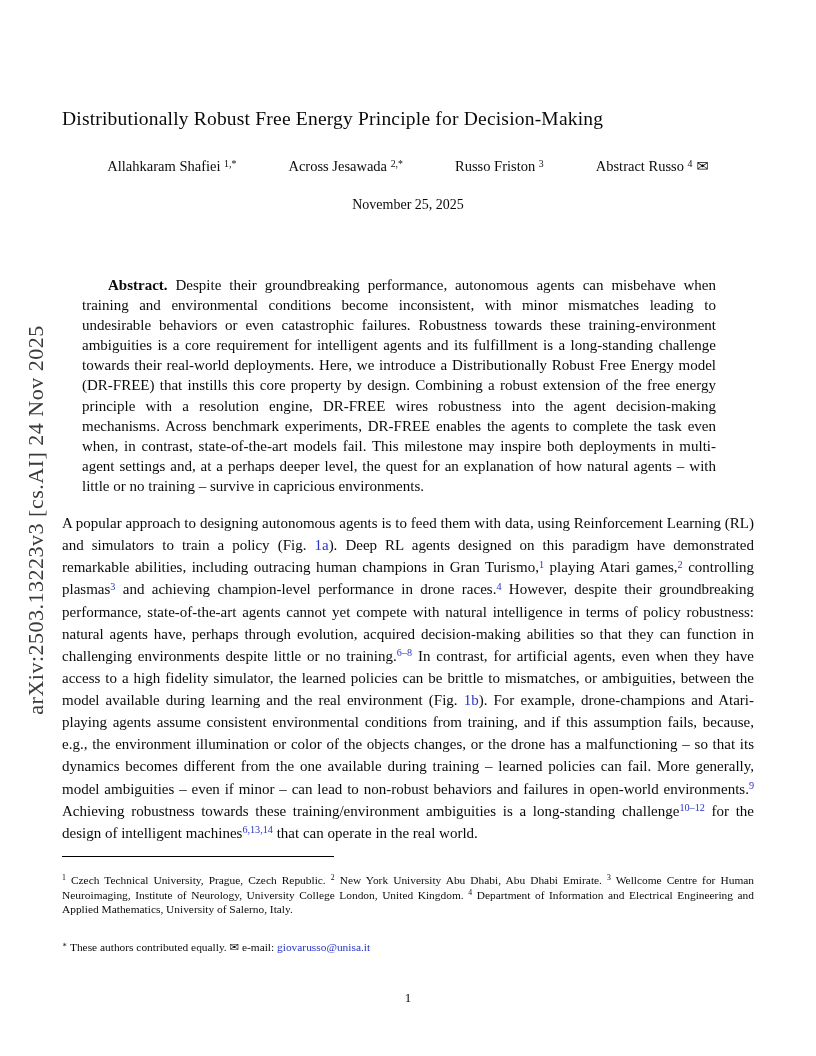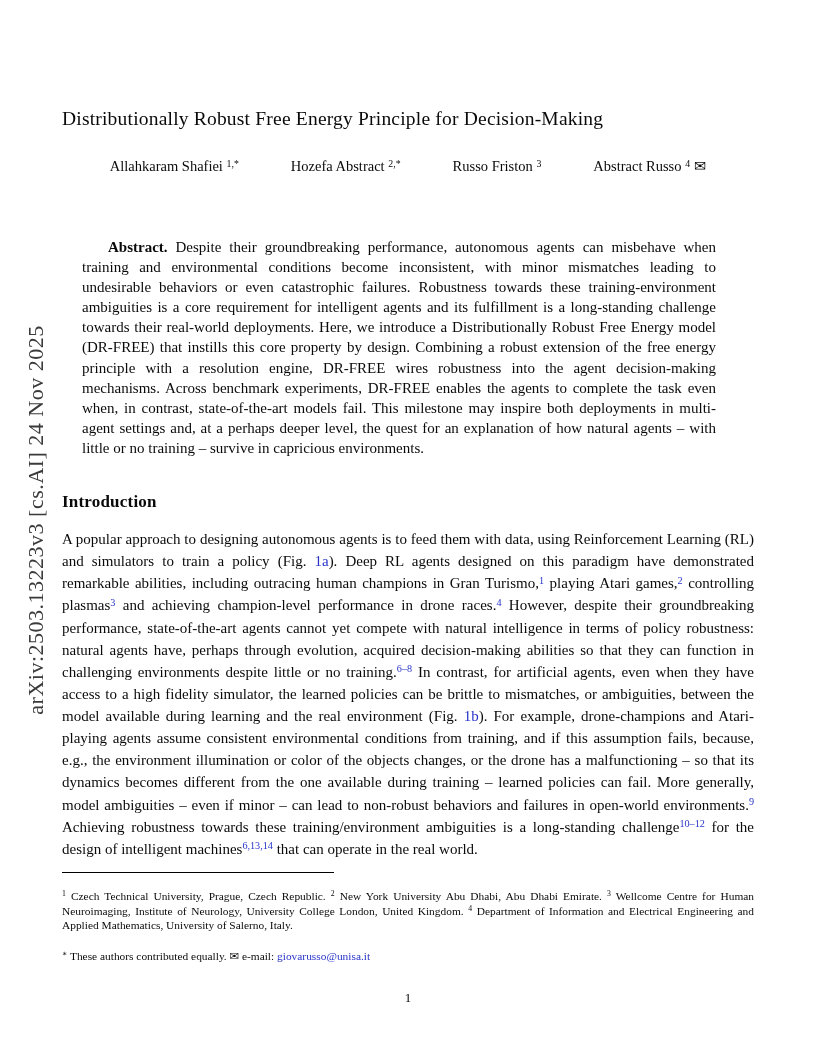--- a/index.html
+++ b/index.html
@@ -90,21 +90,21 @@
     width: 272px;
     border-top: 1px solid #000;
     height: 0;
   }
   .footnote {
     margin-top: 16px;
     font-size: 11.4px;
     line-height: 1.28;
     text-align: justify;
   }
-  .footnote.contrib { margin-top: 16px; }
+  .footnote.contrib { margin-top: 23px; }
 
   .page-number {
     position: absolute;
     left: 0; right: 0;
     bottom: 50px;
     text-align: center;
     font-size: 13px;
   }
 </style>
 </head>
@@ -113,29 +113,29 @@
 <div class="page">
 
   <div class="arxiv-watermark">arXiv:2503.13223v3  [cs.AI]  24 Nov 2025</div>
 
   <div class="content">
 
     <h1 class="title">Distributionally Robust Free Energy Principle for Decision-Making</h1>
 
     <div class="authors">
       <span class="author"><span>Allahkaram Shafiei</span> <sup>1,*</sup></span>
-      <span class="author"><span>Hozefa Abstract</span> <sup>2,*</sup></span>
+      <span class="author"><span>Across Jesawada</span> <sup>2,*</sup></span>
       <span class="author"><span>Russo Friston</span> <sup>3</sup></span>
       <span class="author"><span>Abstract Russo</span> <sup>4</sup><span class="envelope">✉</span></span>
     </div>
 
+    <div class="date">November 25, 2025</div>
 
     <p class="abstract"><span class="abstract-label">Abstract.</span><span> Despite their groundbreaking performance, autonomous agents can misbehave when training and environmental conditions become inconsistent, with minor mismatches leading to undesirable behaviors or even catastrophic failures. Robustness towards these training-environment ambiguities is a core requirement for intelligent agents and its fulfillment is a long-standing challenge towards their real-world deployments. Here, we introduce a Distributionally Robust Free Energy model (DR-FREE) that instills this core property by design. Combining a robust extension of the free energy principle with a resolution engine, DR-FREE wires robustness into the agent decision-making mechanisms. Across benchmark experiments, DR-FREE enables the agents to complete the task even when, in contrast, state-of-the-art models fail. This milestone may inspire both deployments in multi-agent settings and, at a perhaps deeper level, the quest for an explanation of how natural agents – with little or no training – survive in capricious environments.</span></p>
 
-    <h2 class="section-heading">Introduction</h2>
 
     <p class="body-par"><span>A popular approach to designing autonomous agents is to feed them with data, using Reinforcement Learning (RL) and simulators to train a policy (Fig. </span><span class="link">1a</span><span>). Deep RL agents designed on this paradigm have demonstrated remarkable abilities, including outracing human champions in Gran Turismo,</span><sup class="link">1</sup><span> playing Atari games,</span><sup class="link">2</sup><span> controlling plasmas</span><sup class="link">3</sup><span> and achieving champion-level performance in drone races.</span><sup class="link">4</sup><span> However, despite their groundbreaking performance, state-of-the-art agents cannot yet compete with natural intelligence in terms of policy robustness: natural agents have, perhaps through evolution, acquired decision-making abilities so that they can function in challenging environments despite little or no training.</span><sup class="link">6–8</sup><span> In contrast, for artificial agents, even when they have access to a high fidelity simulator, the learned policies can be brittle to mismatches, or ambiguities, between the model available during learning and the real environment (Fig. </span><span class="link">1b</span><span>). For example, drone-champions and Atari-playing agents assume consistent environmental conditions from training, and if this assumption fails, because, e.g., the environment illumination or color of the objects changes, or the drone has a malfunctioning – so that its dynamics becomes different from the one available during training – learned policies can fail. More generally, model ambiguities – even if minor – can lead to non-robust behaviors and failures in open-world environments.</span><sup class="link">9</sup><span> Achieving robustness towards these training/environment ambiguities is a long-standing challenge</span><sup class="link">10–12</sup><span> for the design of intelligent machines</span><sup class="link">6,13,14</sup><span> that can operate in the real world.</span></p>
 
     <div class="footnote-rule"></div>
 
     <div class="footnote"><sup>1</sup><span> Czech Technical University, Prague, Czech Republic.  </span><sup>2</sup><span> New York University Abu Dhabi, Abu Dhabi Emirate.  </span><sup>3</sup><span> Wellcome Centre for Human Neuroimaging, Institute of Neurology, University College London, United Kingdom.  </span><sup>4</sup><span> Department of Information and Electrical Engineering and Applied Mathematics, University of Salerno, Italy.</span></div>
 
     <div class="footnote contrib"><sup>∗</sup><span> These authors contributed equally. ✉ e-mail: </span><span class="link">giovarusso@unisa.it</span></div>
 
     <div class="page-number">1</div>

